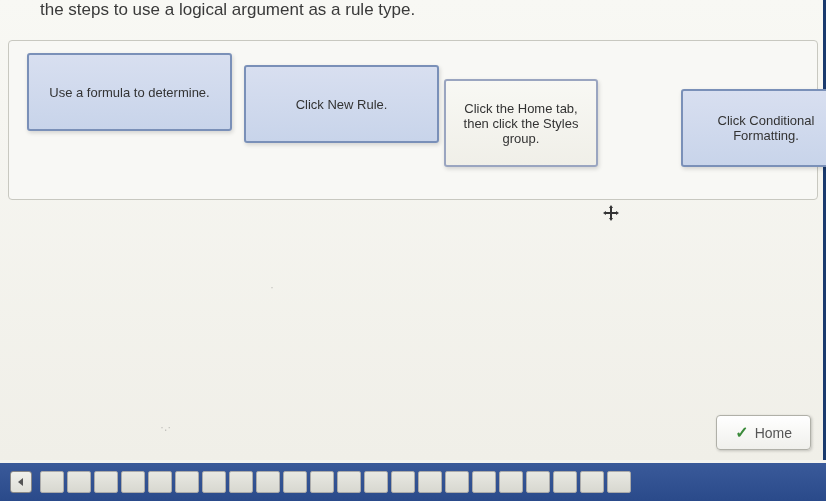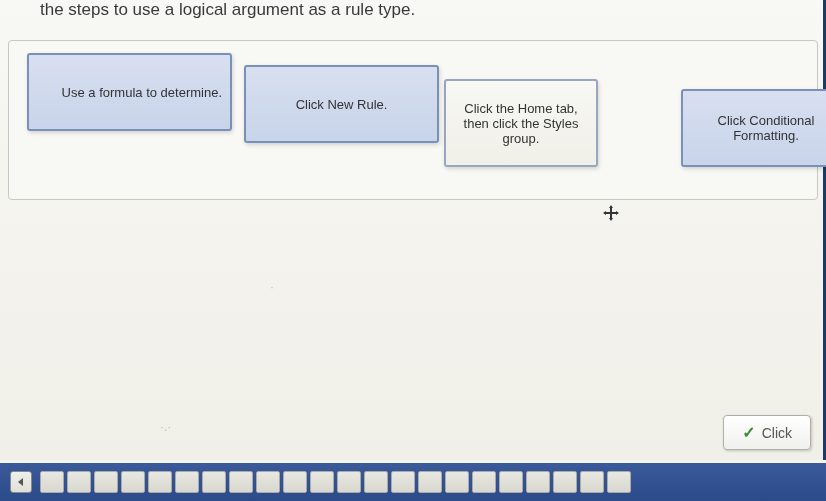--- a/index.html
+++ b/index.html
@@ -55,21 +55,20 @@
       color: #333;
       padding: 8px;
       cursor: move;
       box-shadow: 1px 2px 4px rgba(0,0,0,0.15);
     }
     .card1 {
       top: 12px;
       left: 18px;
       width: 205px;
       height: 78px;
-      justify-content: flex-end;
     }
     .card2 {
       top: 24px;
       left: 235px;
       width: 195px;
       height: 78px;
     }
     .card3 {
       top: 38px;
       left: 435px;
@@ -185,21 +184,21 @@
         <path d="M8 0 L10 3 L9 3 L9 7 L13 7 L13 6 L16 8 L13 10 L13 9 L9 9 L9 13 L10 13 L8 16 L6 13 L7 13 L7 9 L3 9 L3 10 L0 8 L3 6 L3 7 L7 7 L7 3 L6 3 Z" fill="#333"></path>
       </svg>
     </div>
   </div>
 
   <div class="dust-spot" style="top:280px; left:270px;">·</div>
   <div class="dust-spot" style="top:420px; left:160px;">·.·</div>
 
   <button class="done-button">
     <span class="checkmark">✓</span>
-    <span>Click</span>
+    <span>Home</span>
   </button>
 </div>
 
 <div class="bottom-bar">
   <div class="nav-arrow">
     <svg viewBox="0 0 10 10">
       <path d="M7 1 L2 5 L7 9 Z" fill="#555"></path>
     </svg>
   </div>
   <div class="progress-boxes">

